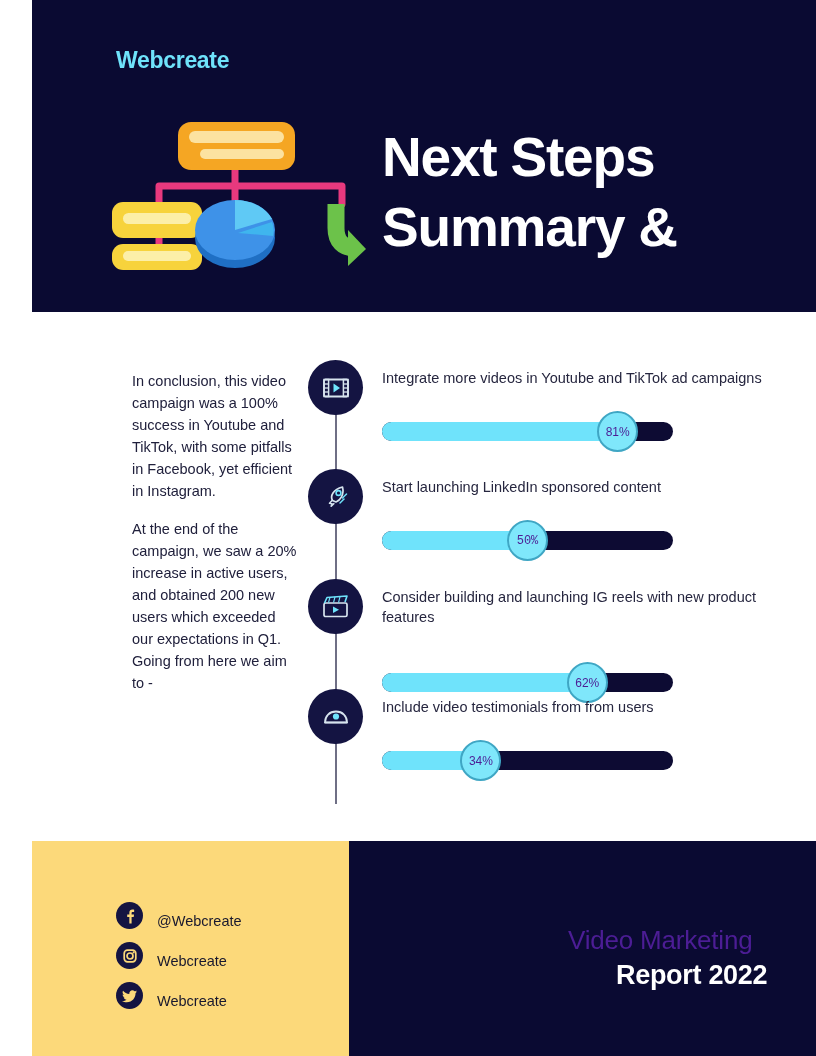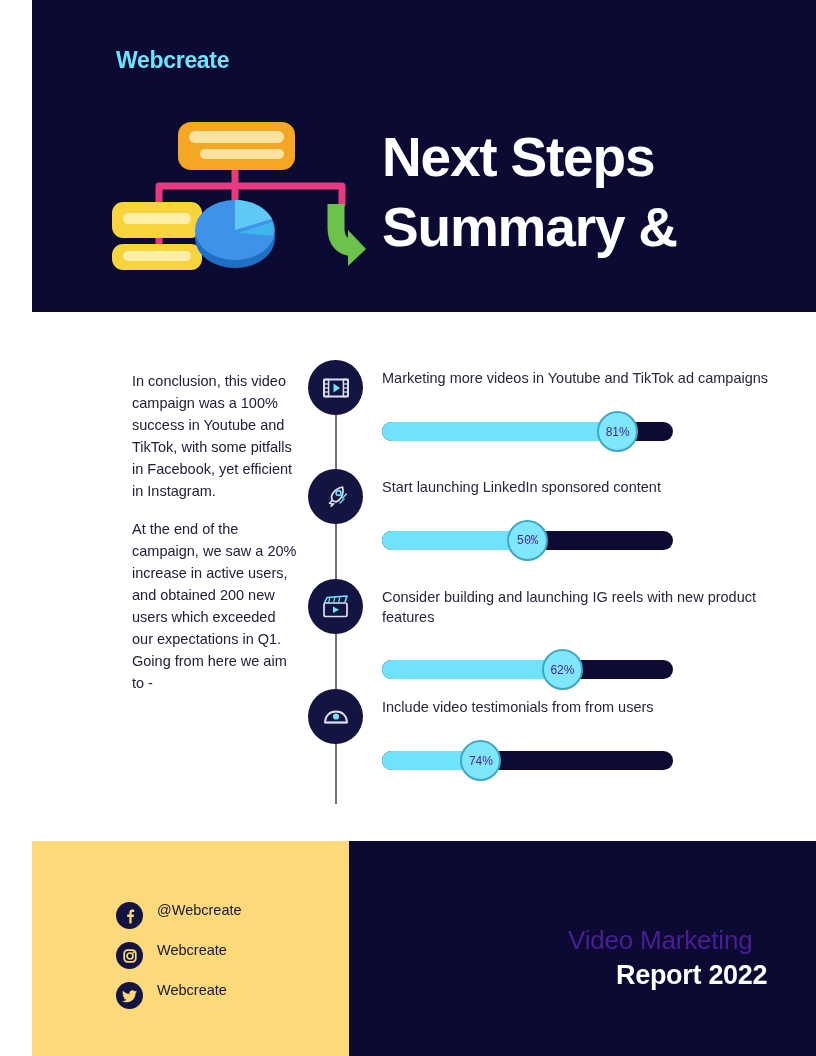--- a/index.html
+++ b/index.html
@@ -77,21 +77,21 @@
   
   .footer-left{
     position:absolute;left:0;top:841px;width:317px;height:215px;
     background:#FCD97A;
   }
   .footer-right{
     position:absolute;left:317px;top:841px;width:499px;height:215px;
     background:#0A0A32;
   }
   .social{
-    position:absolute;left:84px;display:flex;align-items:flex-start;gap:14px;
+    position:absolute;left:84px;display:flex;align-items:flex-end;gap:14px;
   }
   .social-ic{
     width:27px;height:27px;border-radius:50%;background:#141442;
     display:flex;align-items:center;justify-content:center;flex:0 0 auto;
   }
   .social-tx{font-size:14.5px;color:#18182e;}
 
   .foot-line1{
     position:absolute;left:536px;top:925px;
     font-size:26px;color:#4c1d95;font-weight:400;letter-spacing:-0.2px;
@@ -159,21 +159,21 @@
           <rect x="20.4" y="1.5" width="4.6" height="17" fill="none" stroke="#D7E4EE" stroke-width="1.5"></rect>
           <line x1="1" y1="6" x2="5.6" y2="6" stroke="#D7E4EE" stroke-width="1.3"></line>
           <line x1="1" y1="10" x2="5.6" y2="10" stroke="#D7E4EE" stroke-width="1.3"></line>
           <line x1="1" y1="14" x2="5.6" y2="14" stroke="#D7E4EE" stroke-width="1.3"></line>
           <line x1="20.4" y1="6" x2="25" y2="6" stroke="#D7E4EE" stroke-width="1.3"></line>
           <line x1="20.4" y1="10" x2="25" y2="10" stroke="#D7E4EE" stroke-width="1.3"></line>
           <line x1="20.4" y1="14" x2="25" y2="14" stroke="#D7E4EE" stroke-width="1.3"></line>
           <polygon points="10.5,5.5 17,10 10.5,14.5" fill="#6FE3FB"></polygon>
         </svg>
       </div>
-      <div class="step-label">Marketing more videos in Youtube and TikTok ad campaigns</div>
+      <div class="step-label">Integrate more videos in Youtube and TikTok ad campaigns</div>
       <div class="bar-wrap" style="top:62px;">
         <div class="bar-bg"></div>
         <div class="bar-fill" style="width:81%;"></div>
         <div class="bar-knob" style="left:calc(81% - 20.5px);">81%</div>
       </div>
     </div>
 
     <div class="step" style="top:157px;">
       <div class="step-icon">
         <svg width="26" height="26" viewBox="0 0 26 26">
@@ -197,40 +197,40 @@
         <svg width="27" height="23" viewBox="0 0 27 23">
           <rect x="2" y="8" width="23" height="13.5" rx="1.6" fill="none" stroke="#D7E4EE" stroke-width="1.7"></rect>
           <path d="M2.5 8 L5 2.5 L25 1 L23 7" fill="none" stroke="#6FE3FB" stroke-width="1.6" stroke-linejoin="round"></path>
           <line x1="8" y1="2.2" x2="6.5" y2="7.6" stroke="#6FE3FB" stroke-width="1.2"></line>
           <line x1="13" y1="1.9" x2="11.5" y2="7.6" stroke="#6FE3FB" stroke-width="1.2"></line>
           <line x1="18" y1="1.6" x2="16.5" y2="7.6" stroke="#6FE3FB" stroke-width="1.2"></line>
           <polygon points="11,11.5 17,14.8 11,18.1" fill="#6FE3FB"></polygon>
         </svg>
       </div>
       <div class="step-label">Consider building and launching IG reels with new product features</div>
-      <div class="bar-wrap" style="top:81px;">
+      <div class="bar-wrap" style="top:94px;padding-left:40px;">
         <div class="bar-bg"></div>
         <div class="bar-fill" style="width:62%;"></div>
         <div class="bar-knob" style="left:calc(62% - 20.5px);">62%</div>
       </div>
     </div>
 
     <div class="step" style="top:377px;">
       <div class="step-icon">
         <svg width="28" height="22" viewBox="0 0 28 22">
           <path d="M3 16.5 C3 10 7.5 5.5 14 5.5 C20.5 5.5 25 10 25 16.5 Z" fill="none" stroke="#D7E4EE" stroke-width="1.8" stroke-linejoin="round"></path>
           <circle cx="14" cy="10.5" r="3.1" fill="#6FE3FB"></circle>
           <path d="M3 16.5 L25 16.5" stroke="#D7E4EE" stroke-width="1.6" stroke-linecap="round"></path>
         </svg>
       </div>
       <div class="step-label">Include video testimonials from from users</div>
       <div class="bar-wrap" style="top:62px;">
         <div class="bar-bg"></div>
         <div class="bar-fill" style="width:34%;"></div>
-        <div class="bar-knob" style="left:calc(34% - 20.5px);">74%</div>
+        <div class="bar-knob" style="left:calc(34% - 20.5px);">34%</div>
       </div>
     </div>
   </div>
 
   <div class="footer-left"></div>
   <div class="footer-right"></div>
 
   <div class="social" style="top:902px;">
     <span class="social-ic">
       <svg width="16" height="16" viewBox="0 0 16 16">

